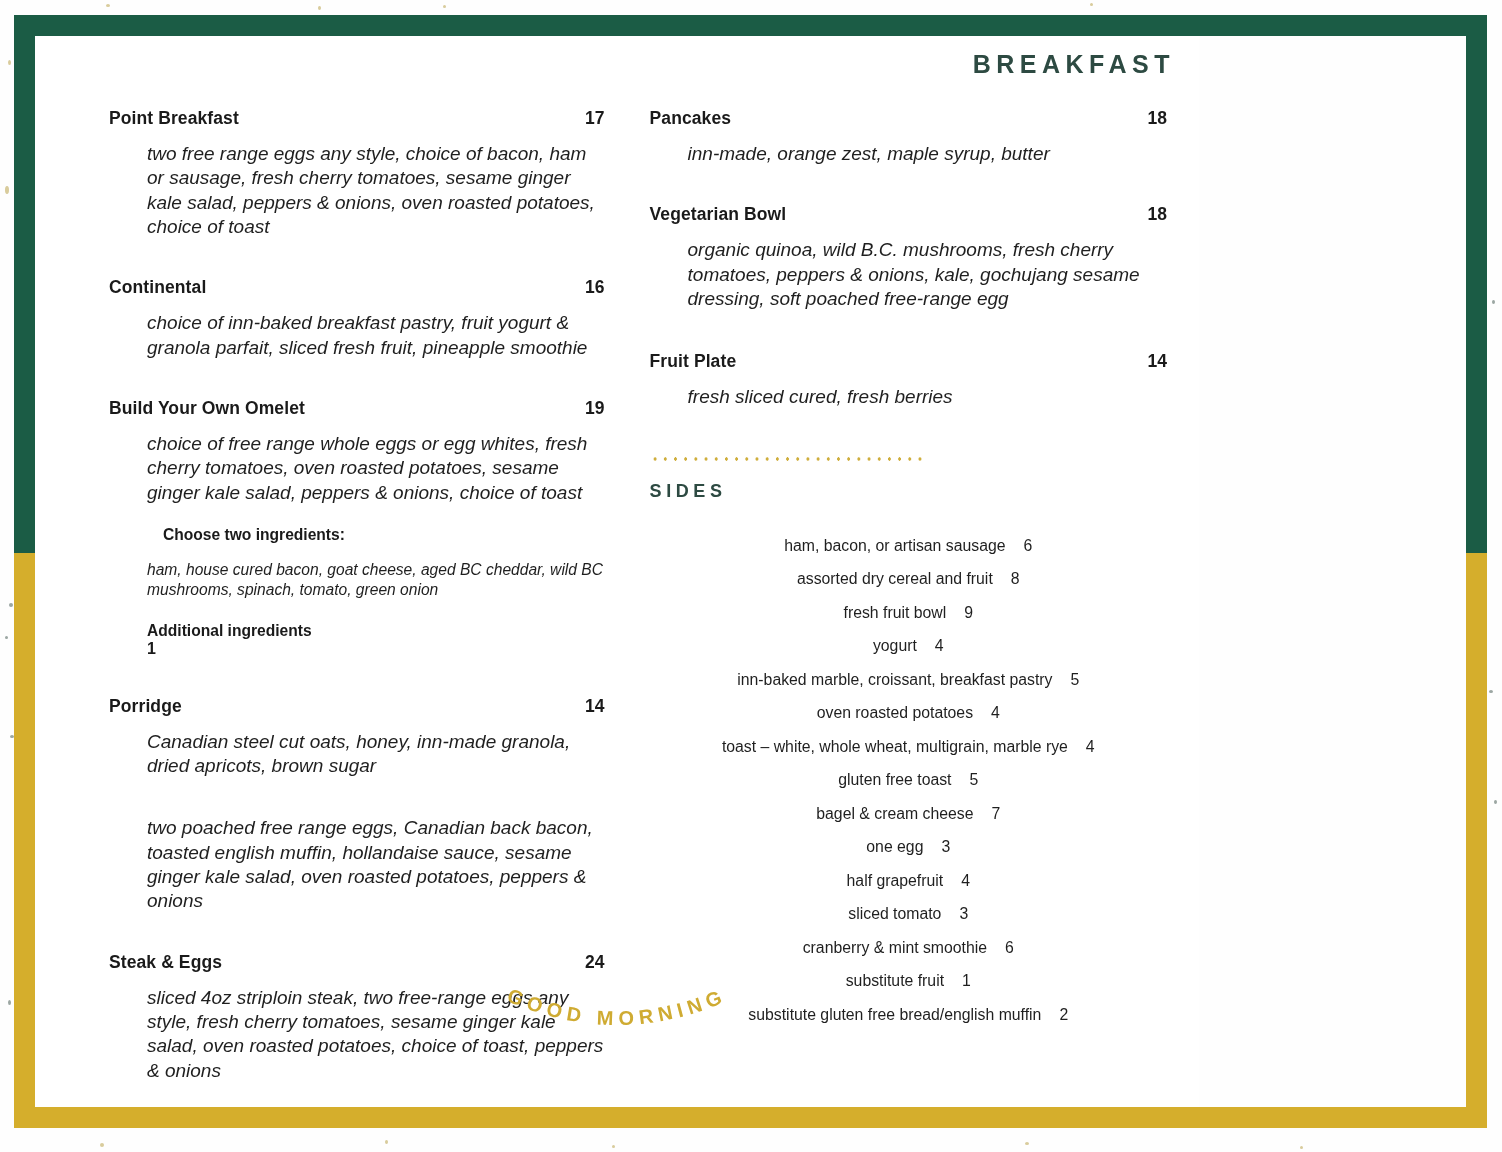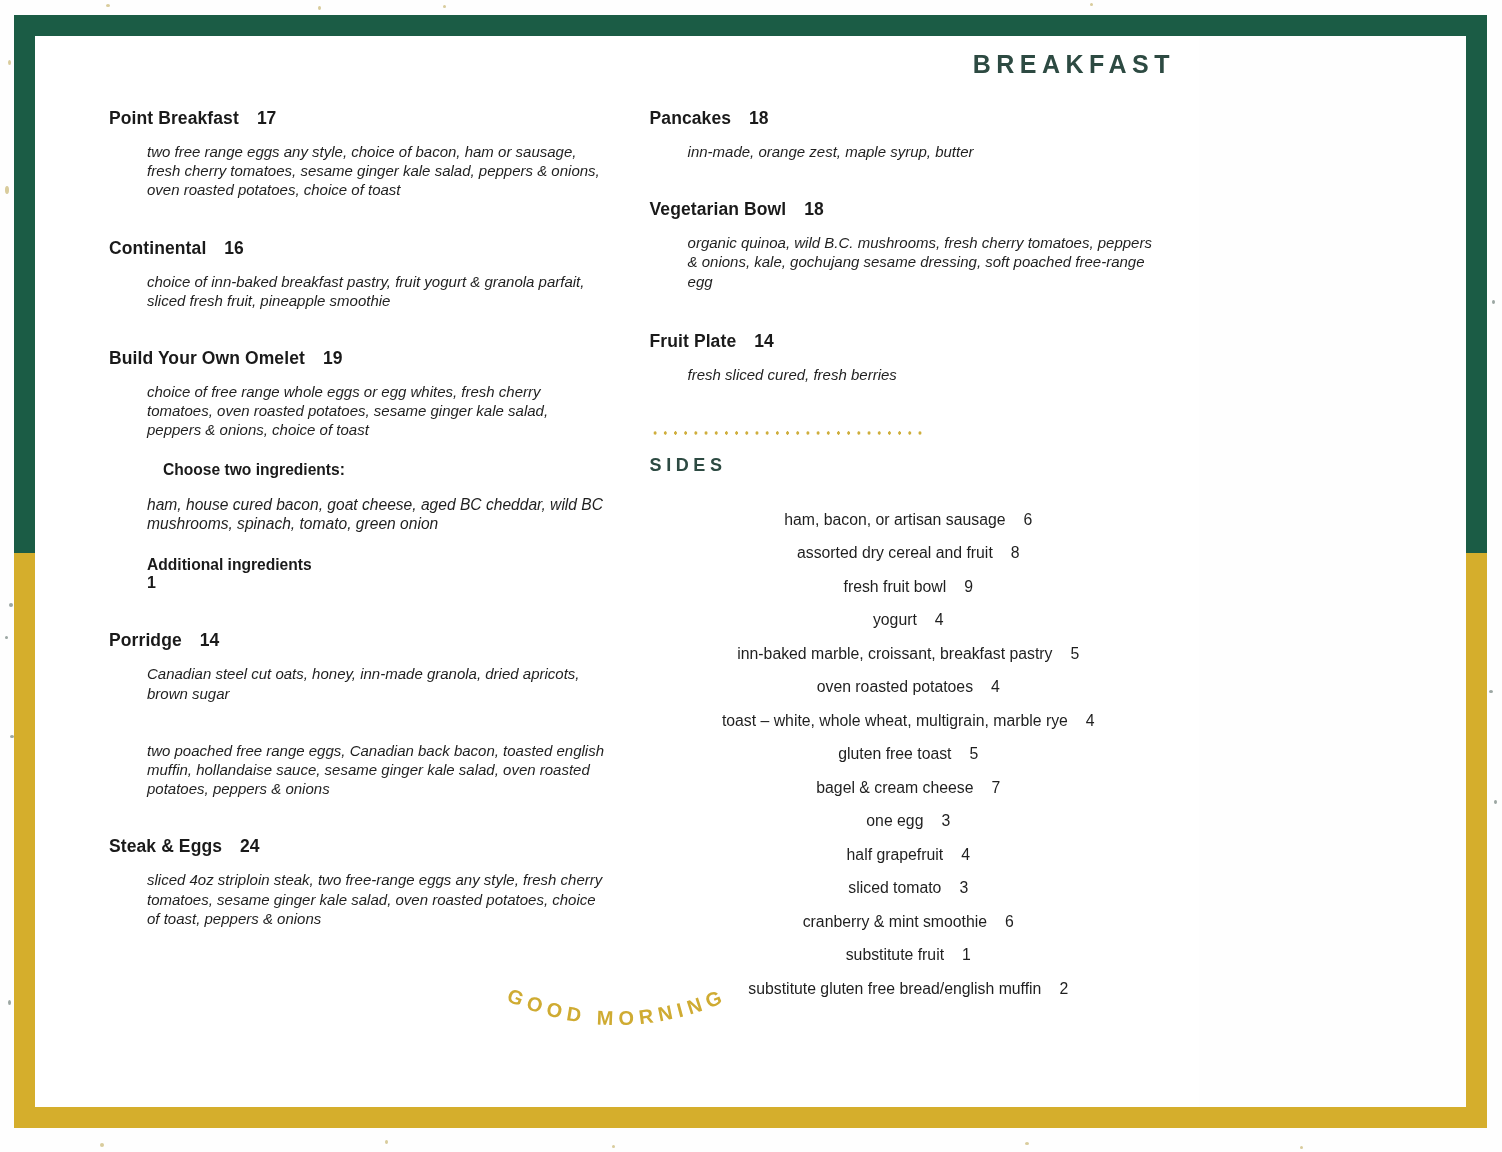--- a/index.html
+++ b/index.html
@@ -103,38 +103,40 @@
 
   
   .item {
     margin-bottom: 38px;
   }
   .item:last-child { margin-bottom: 4px; }
 
   .item-head {
     display: flex;
     align-items: baseline;
+    justify-content: space-between;
+    gap: 36px;
   }
   .item-name {
     font-size: 17.5px;
     font-weight: 700;
     color: #1a1a1a;
     letter-spacing: .1px;
   }
   .item-price {
     font-size: 17.5px;
     font-weight: 700;
     color: #1a1a1a;
     white-space: nowrap;
     padding-left: 18px;
   }
   .item-desc {
     margin-top: 13px;
     margin-left: 38px;
-    font-size: 15px;
+    font-size: 19px;
     font-style: italic;
     line-height: 1.28;
     color: #1f1f1f;
     max-width: 460px;
   }
   .item-desc.wide { max-width: 470px; font-style: italic; }
 
   
   .sub-head {
     margin-top: 21px;

